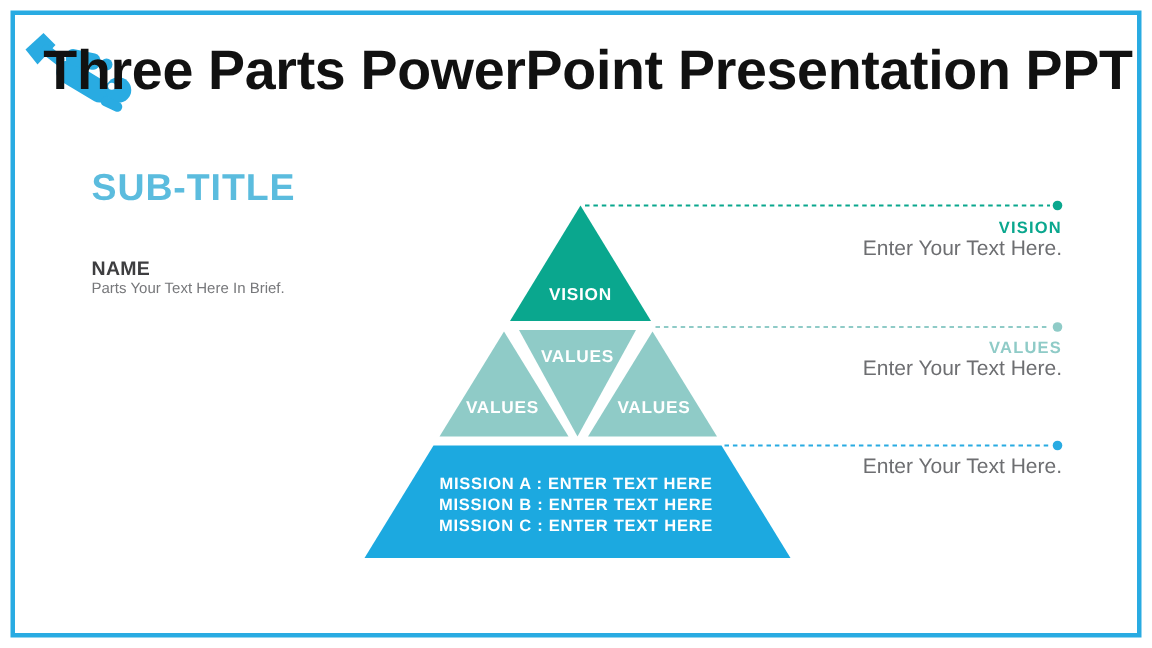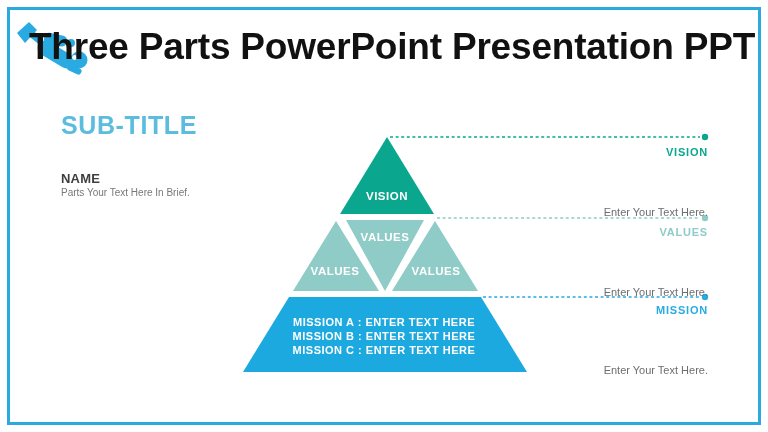--- a/index.html
+++ b/index.html
@@ -33,21 +33,21 @@
   .diagram-svg{position:absolute;left:0;top:0;width:768px;height:432px;}
   .pyr-label{
     font-family:"Liberation Sans", sans-serif;font-weight:700;
     fill:#ffffff;letter-spacing:0.5px;
   }
   .callout{position:absolute;right:60px;width:220px;text-align:right;}
   .callout .co-label{
     font-size:11px;font-weight:700;letter-spacing:0.8px;line-height:13px;
   }
   .callout .co-text{
-    font-size:11px;color:#6D6E71;line-height:13px;margin-top:47px;
+    font-size:14px;color:#6D6E71;line-height:13px;
   }
   .co-1{top:146px;} .co-2{top:226px;} .co-3{top:304px;}
 </style>
 </head>
 <body>
 
 <div class="slide-border" style="border-color: rgb(41, 171, 226);"></div>
 
 <svg class="diver-icon" viewBox="0 0 76 56">
   <g fill="#29ABE2">
@@ -99,15 +99,14 @@
   <div class="co-label" style="color: rgb(10, 167, 142);">VISION</div>
   <div class="co-text">Enter Your Text Here.</div>
 </div>
 
 <div class="callout co-2">
   <div class="co-label" style="color: rgb(143, 203, 199);">VALUES</div>
   <div class="co-text">Enter Your Text Here.</div>
 </div>
 
 <div class="callout co-3">
-  <div class="co-label" style="color: rgb(41, 171, 226);">MISSION</div>
   <div class="co-text">Enter Your Text Here.</div>
 </div>
 
 </body></html>

